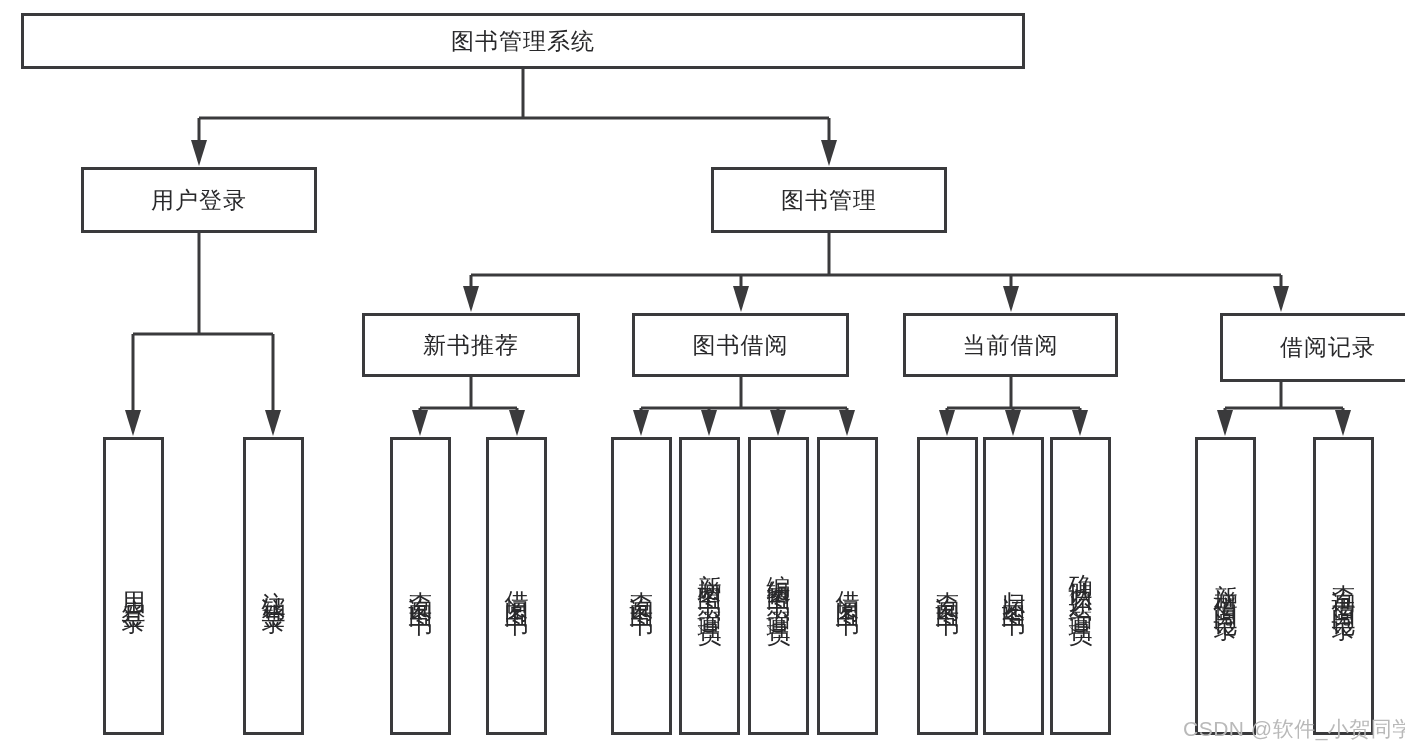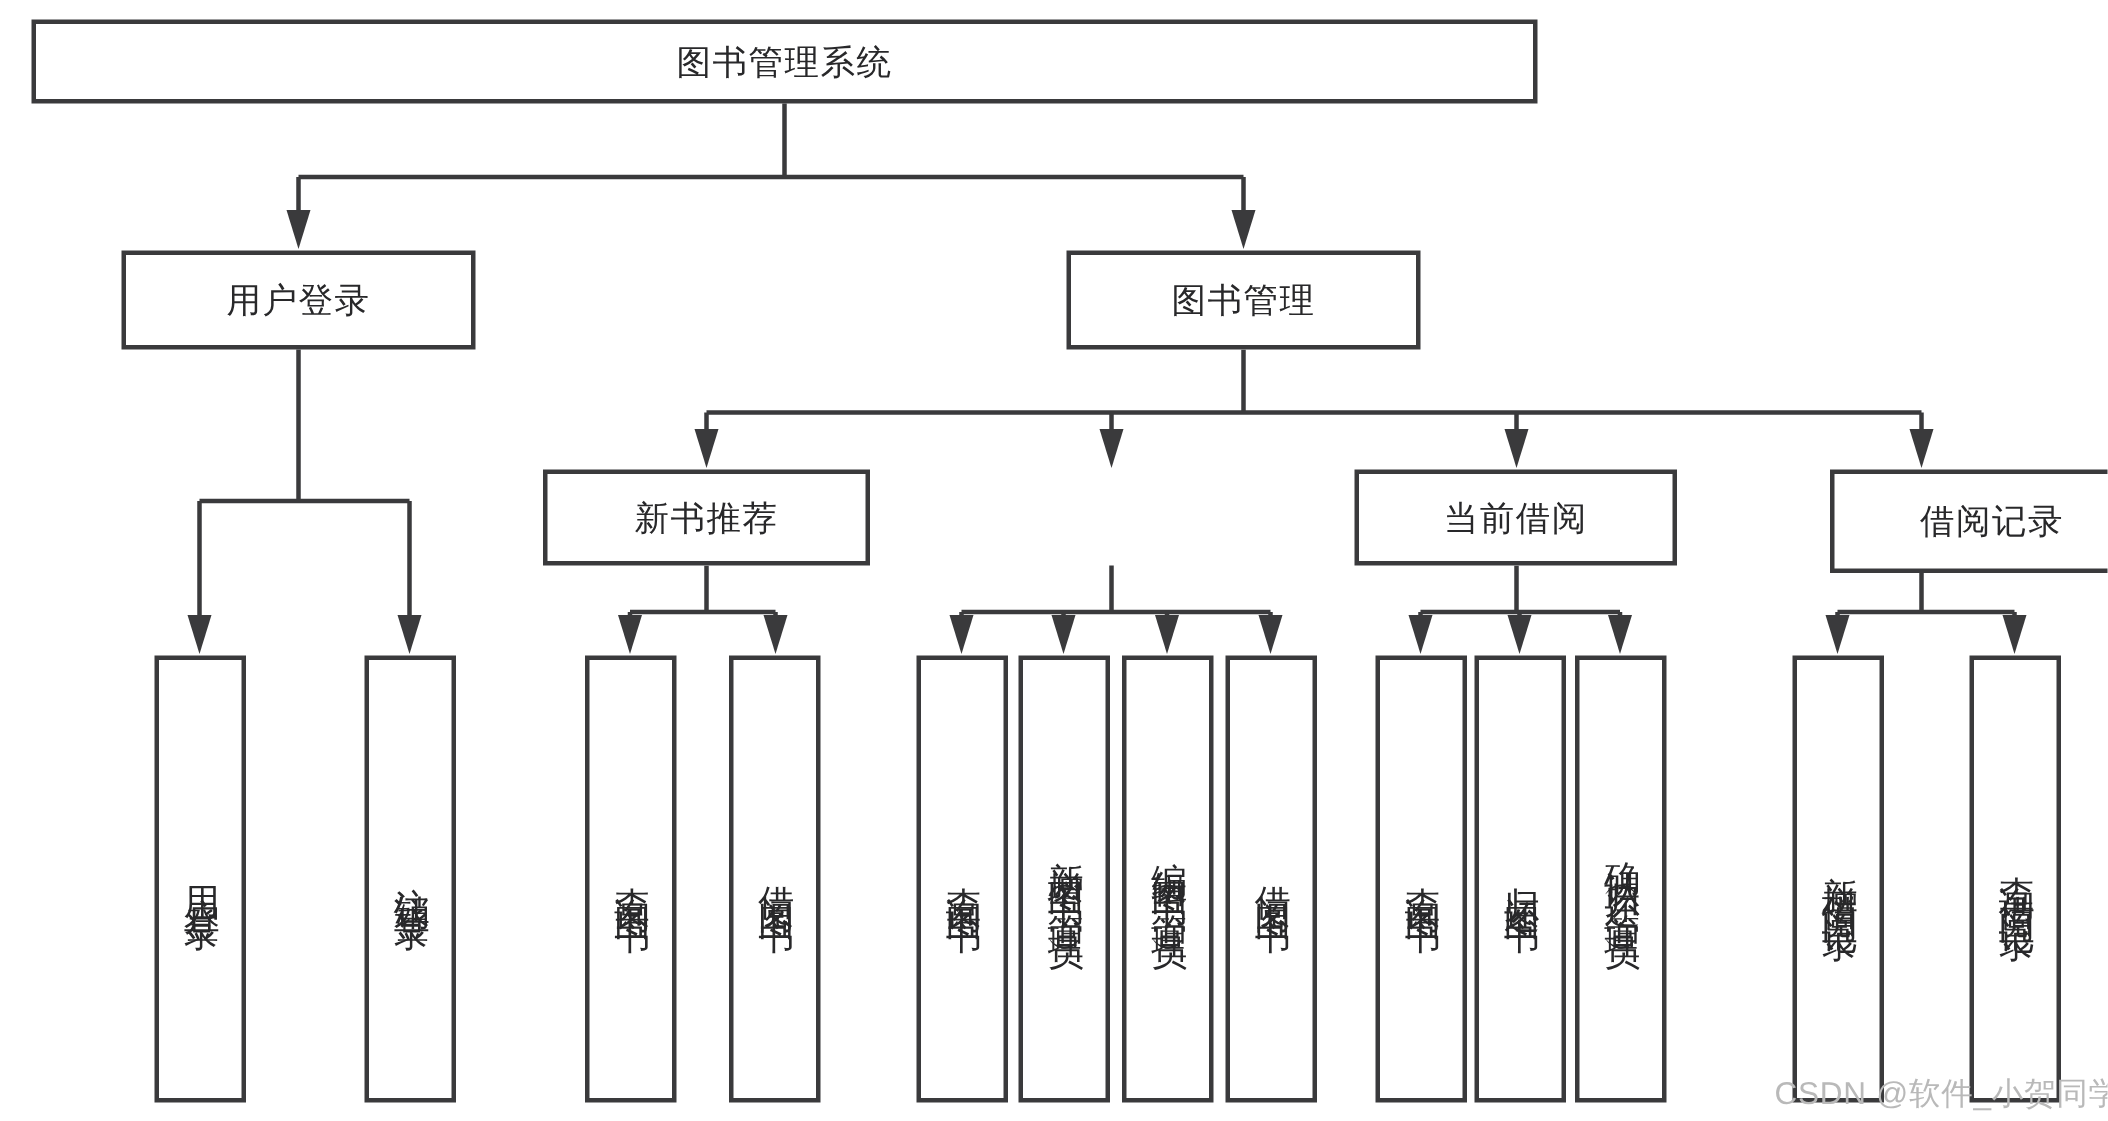--- a/index.html
+++ b/index.html
@@ -99,20 +99,23 @@
   <div class="box lv2a">
     <span class="hlabel">用户登录</span>
   </div>
   <div class="box lv2b">
     <span class="hlabel">图书管理</span>
   </div>
 
   <div class="box lv3a">
     <span class="hlabel">新书推荐</span>
   </div>
+  <div class="box lv3b">
+    <span class="hlabel">图书借阅</span>
+  </div>
   <div class="box lv3c">
     <span class="hlabel">当前借阅</span>
   </div>
   <div class="box lv3d">
     <span class="hlabel">借阅记录</span>
   </div>
 
   <div class="box leaf x-ul1">
     <span class="vtext">用户登录</span>
   </div>

